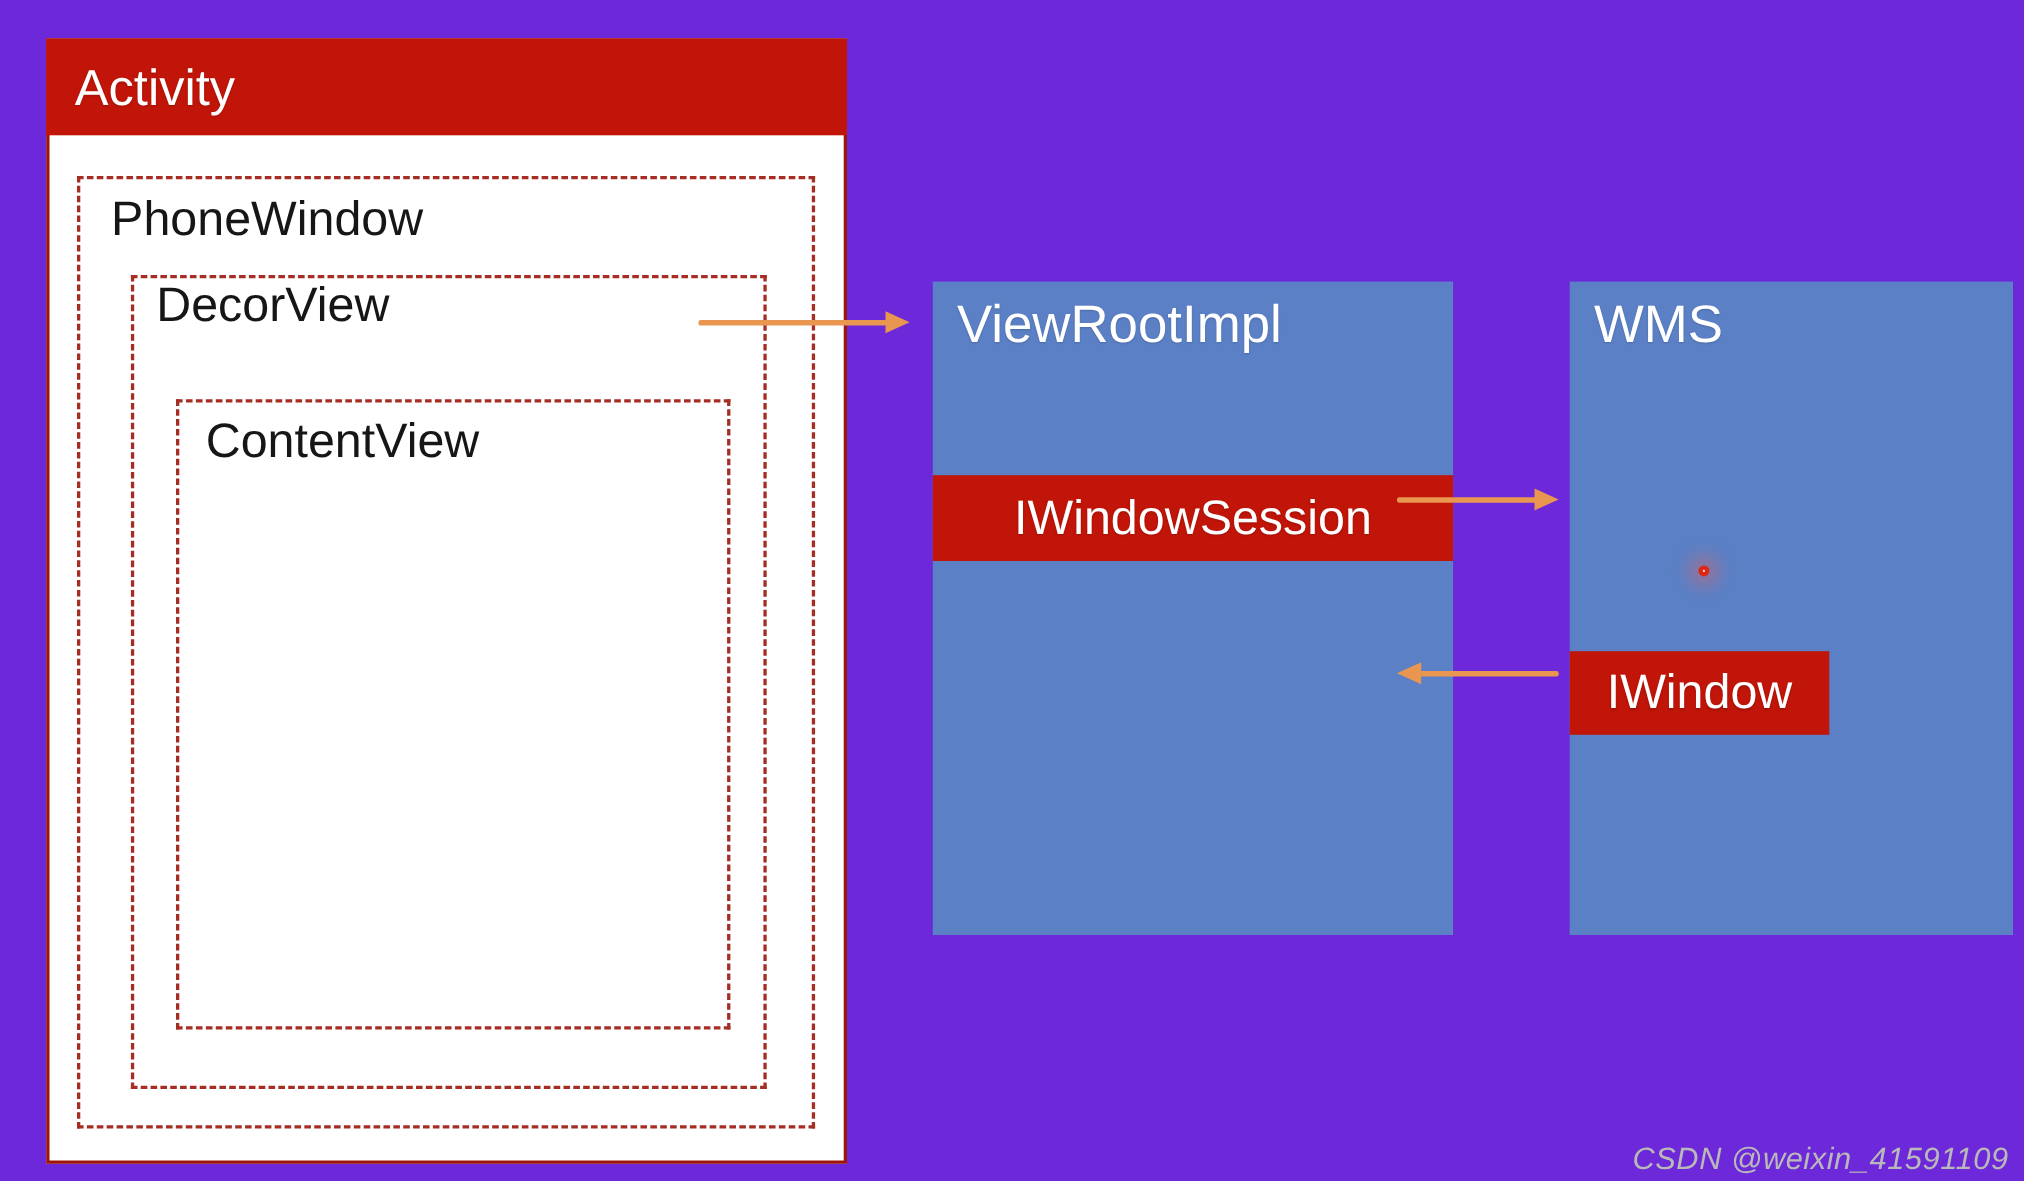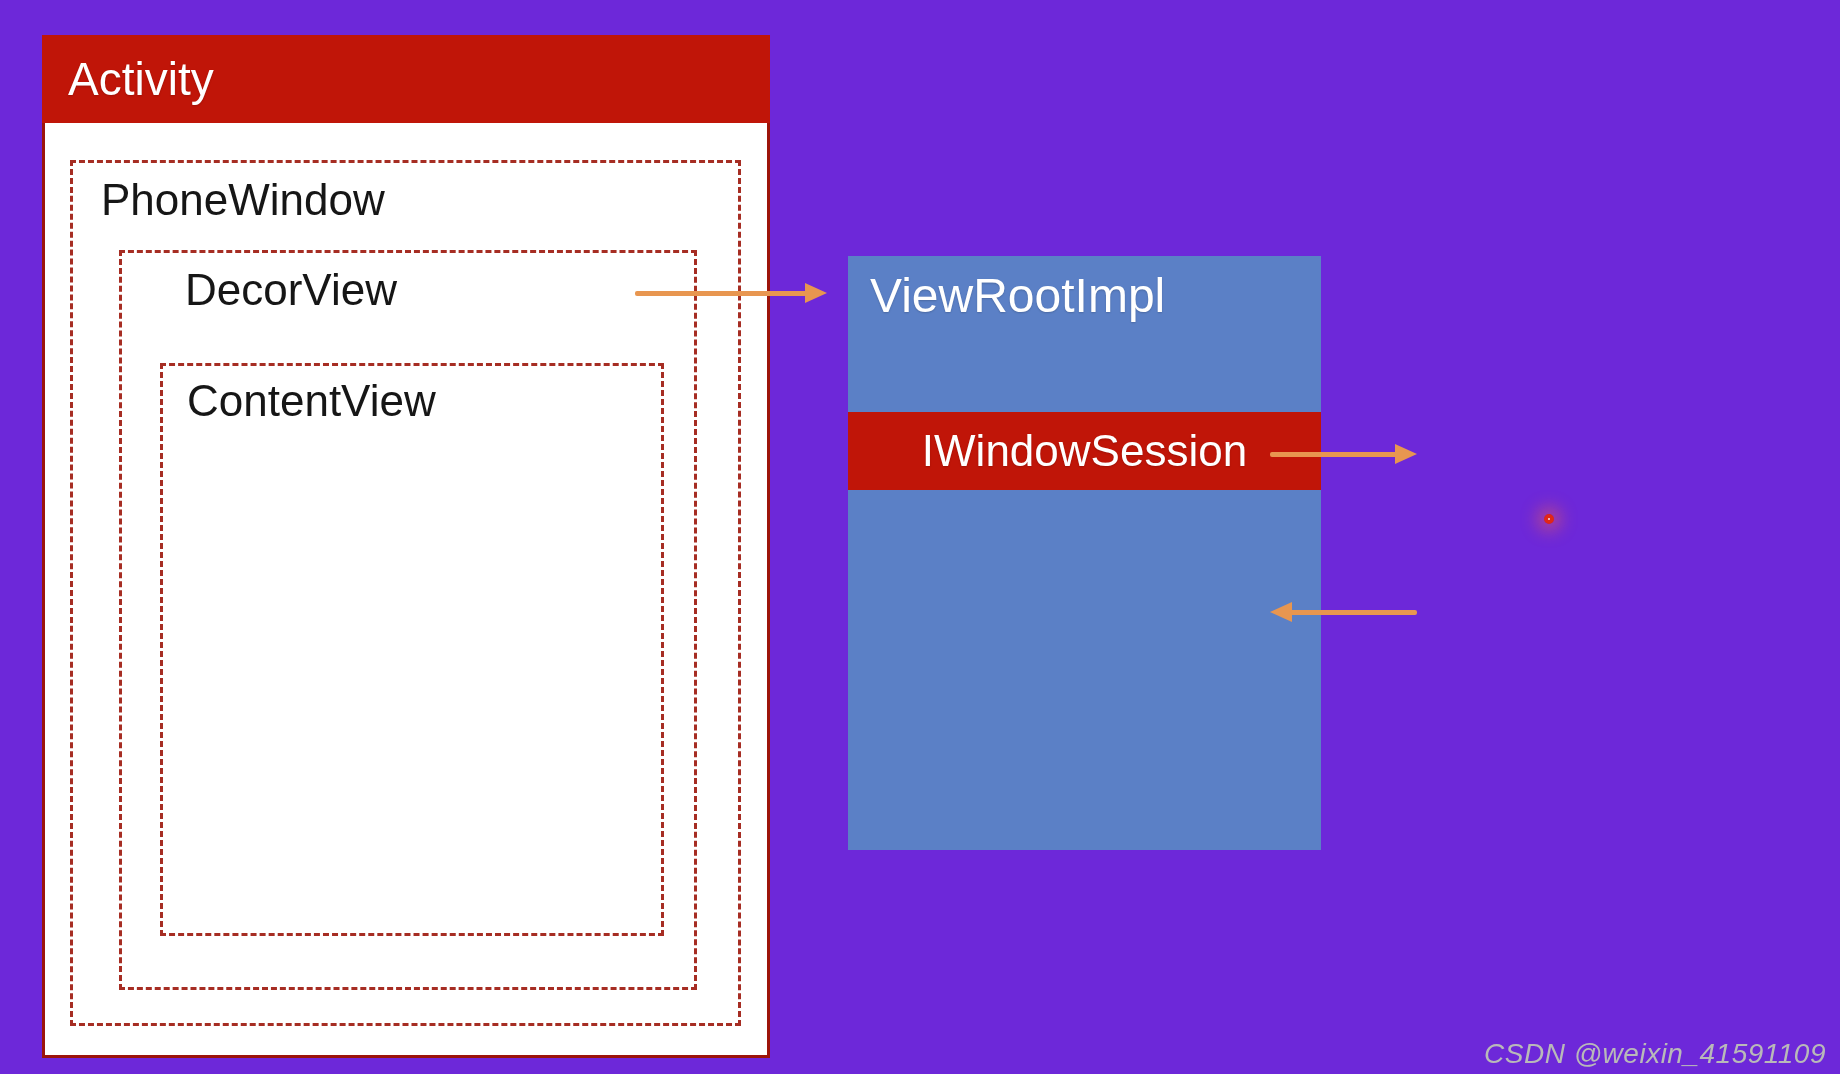--- a/index.html
+++ b/index.html
@@ -39,21 +39,21 @@
   .decorview-box   { left: 46px; top: 87px;  width: 578px; height: 740px; }
   .contentview-box { left: 38px; top: 110px; width: 504px; height: 573px; }
   .black-label {
     position: absolute;
     color: #161616;
     font-size: 44px;
     line-height: 1.15;
     white-space: nowrap;
   }
   .phonewindow-label { left: 28px; top: 12px; }
-  .decorview-label   { left: 20px; top: 12px; margin-left: 43px; }
+  .decorview-label   { left: 20px; top: 0; }
   .contentview-label { left: 24px; top: 10px; }
 
   
   .blue-box {
     position: absolute;
     background: var(--box-blue, #5b80c6);
   }
   .viewroot-box { left: 848px;  top: 256px; width: 473px; height: 594px; }
   .wms-box      { left: 1427px; top: 256px; width: 403px; height: 594px; }
   .blue-title {
@@ -66,20 +66,21 @@
     text-shadow: 0 1px 2px rgba(0,0,0,0.18);
   }
   .red-band {
     position: absolute;
     background: var(--accent-red, #c01508);
     color: #ffffff;
     display: flex; align-items: center; justify-content: center;
     font-size: 44px;
     white-space: nowrap;
     text-shadow: 0 1px 2px rgba(0,0,0,0.18);
+    margin-top: 20px;
   }
   .iwindowsession-band { left: 0; top: 156px; width: 100%; height: 78px; }
   .iwindow-band        { left: 0; top: 316px; width: 236px; height: 76px; }
 
   
   .arrow { position: absolute; height: 20px; }
   .arrow .shaft {
     position: absolute; top: 8px; height: 5px;
     background: var(--arrow-orange, #e89650);
     border-radius: 2px;
@@ -140,20 +141,26 @@
     </div>
   </div>
 
   <div class="blue-box viewroot-box">
     <span class="blue-title">ViewRootImpl</span>
     <div class="red-band iwindowsession-band">
       <span>IWindowSession</span>
     </div>
   </div>
 
+  <div class="blue-box wms-box">
+    <span class="blue-title">WMS</span>
+    <div class="red-band iwindow-band">
+      <span>IWindow</span>
+    </div>
+  </div>
 
   <div class="arrow arrow-right arrow-decorview">
     <div class="shaft"></div>
     <div class="head"></div>
   </div>
   <div class="arrow arrow-right arrow-session">
     <div class="shaft"></div>
     <div class="head"></div>
   </div>
   <div class="arrow arrow-left arrow-iwindow">

